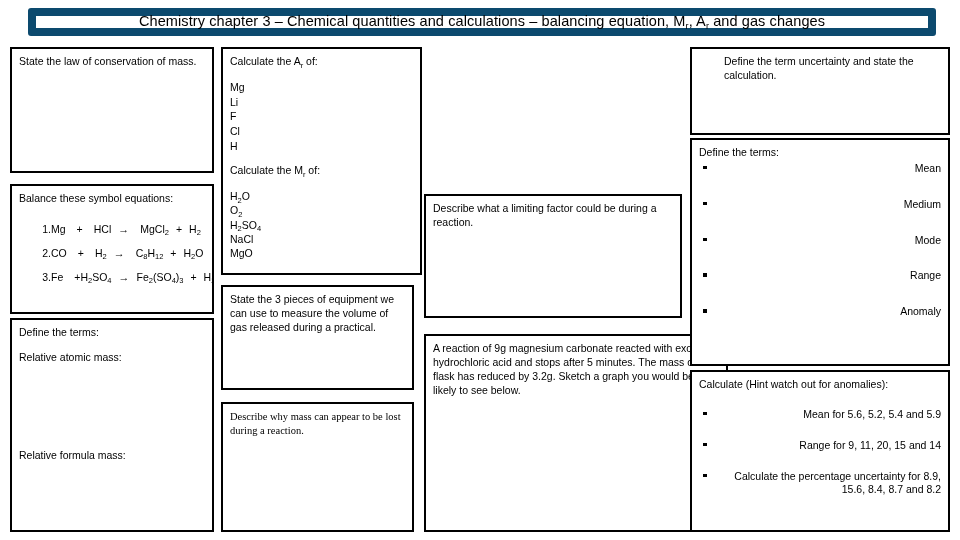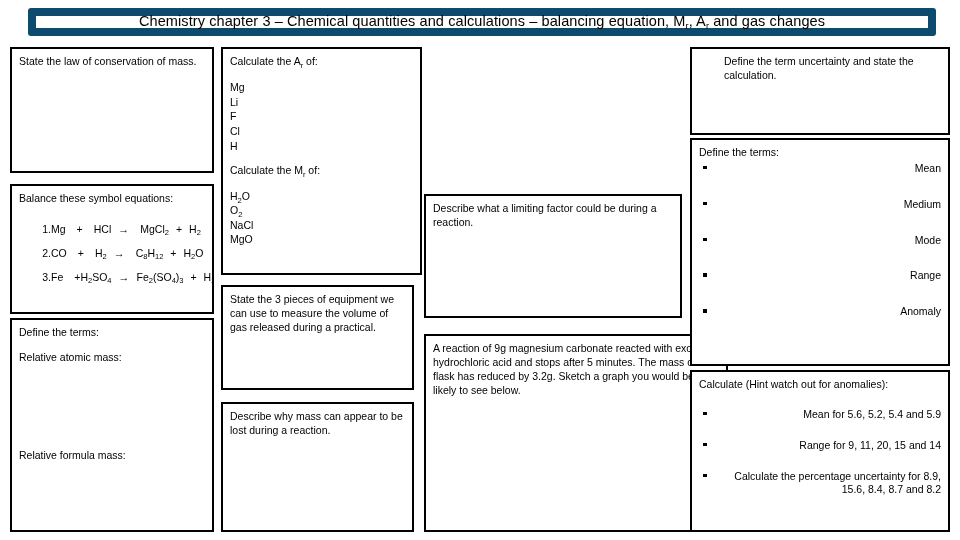--- a/index.html
+++ b/index.html
@@ -195,30 +195,31 @@
       <p>F</p>
       <p>Cl</p>
       <p>H</p>
     </div>
     <div class="gap"></div>
     <p><span>Calculate the M</span><span class="rsub">r</span><span> of:</span></p>
     <div class="gap"></div>
     <div class="formula-list">
       <p><span>H</span><sub>2</sub><span>O</span></p>
       <p><span>O</span><sub>2</sub><span></span></p>
+      <p><span>H</span><sub>2</sub><span>SO</span><sub>4</sub></p>
       <p>NaCl</p>
       <p>MgO</p>
     </div>
   </div>
 
   <div class="box" style="left:221px; top:285px; width:193px; height:105px;">
     <p>State the 3 pieces of equipment we can use to measure the volume of gas released during a practical.</p>
   </div>
 
-  <div class="box" style="left:221px; top:402px; width:193px; height:130px;">
+  <div class="box" style="left:221px; top:402px; width:193px; height:130px;font-family:Liberation Serif, serif;">
     <p>Describe why mass can appear to be lost during a reaction.</p>
   </div>
 
 
   <div class="box" style="left:424px; top:194px; width:258px; height:124px;">
     <p>Describe what a limiting factor could be during a reaction.</p>
   </div>
 
   <div class="box" style="left:424px; top:334px; width:304px; height:198px;">
     <p>A reaction of  9g magnesium carbonate reacted with excess hydrochloric acid and stops after 5 minutes. The mass of the flask has reduced by 3.2g. Sketch a graph you would be likely to see below.</p>

